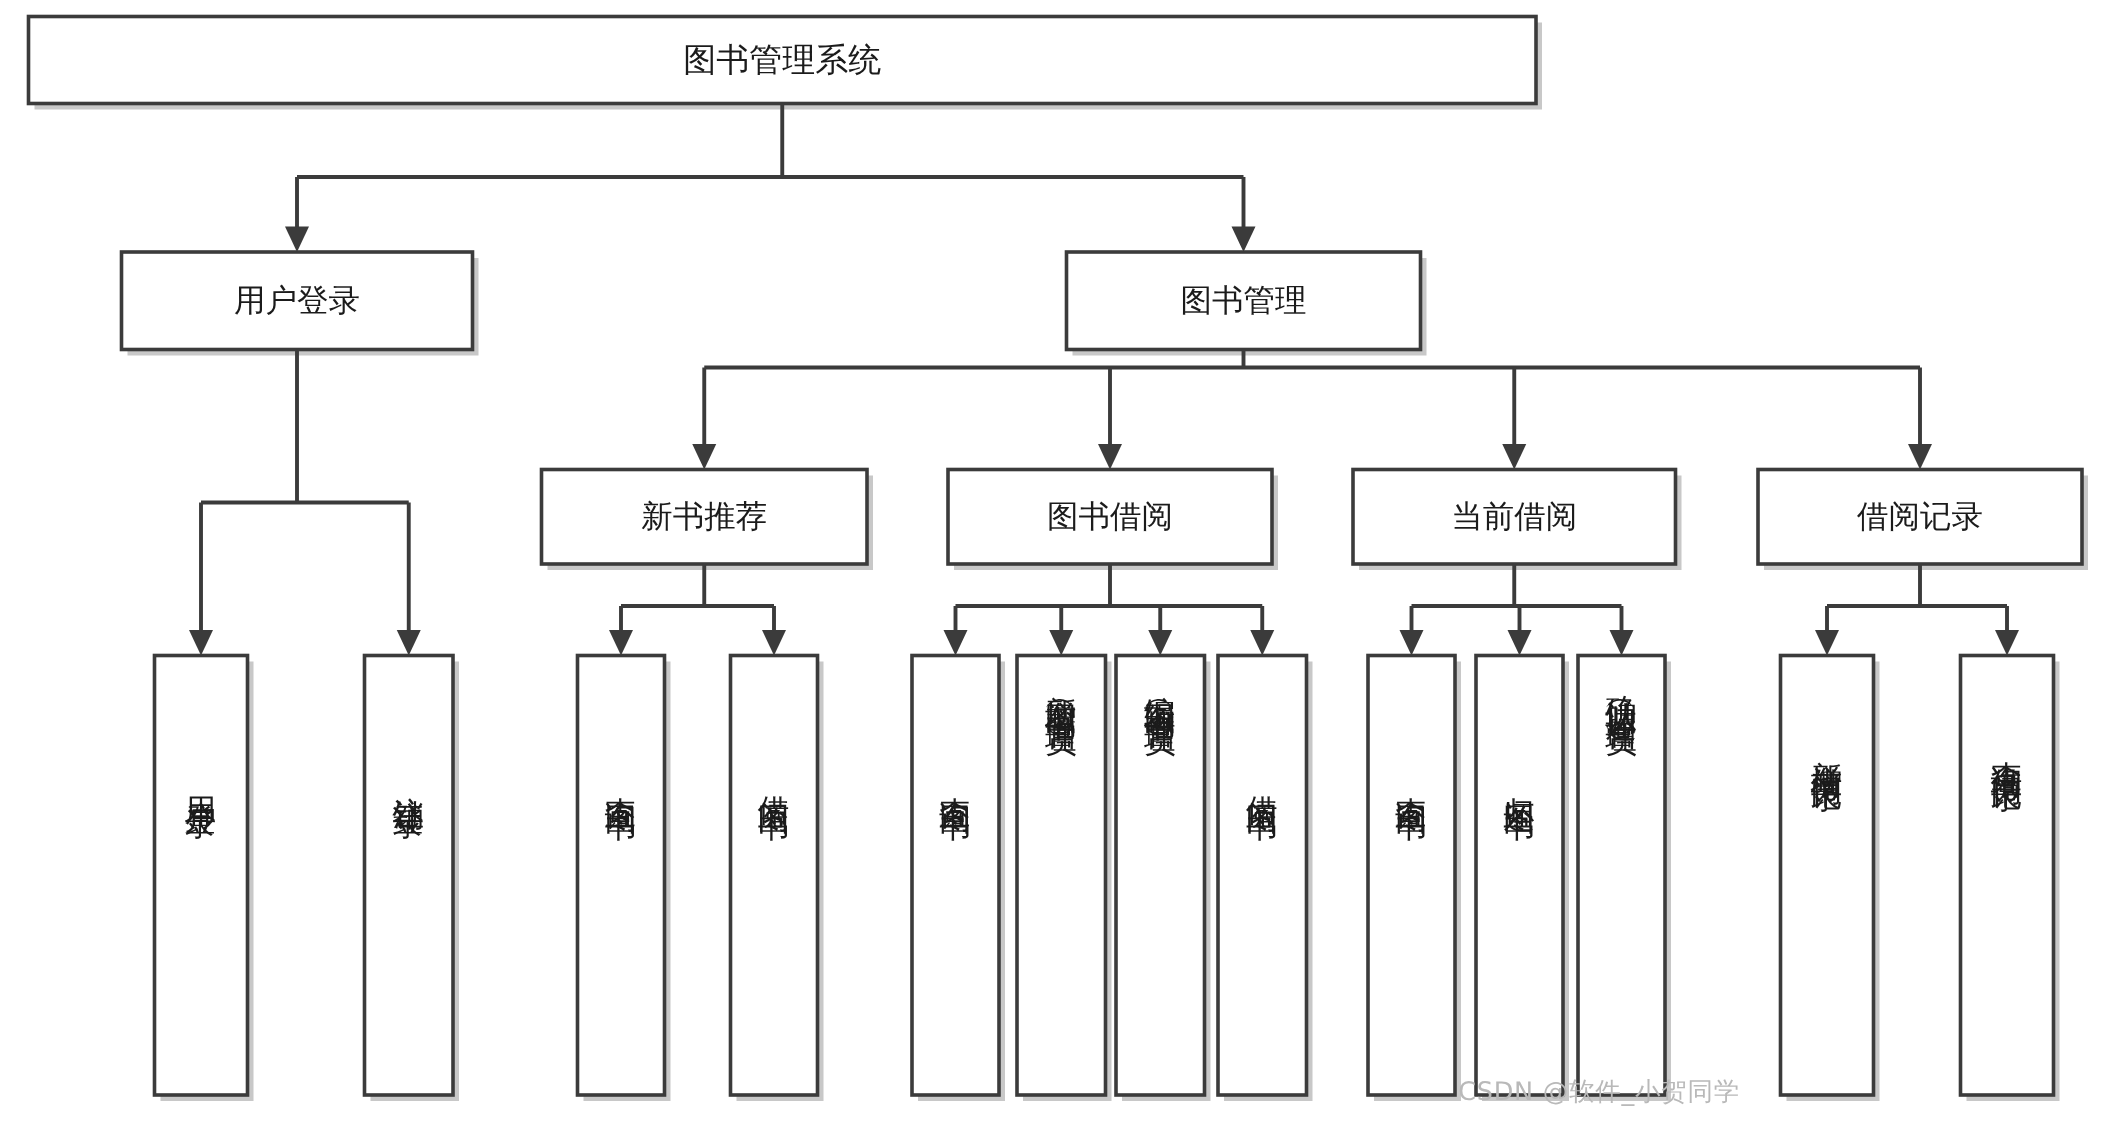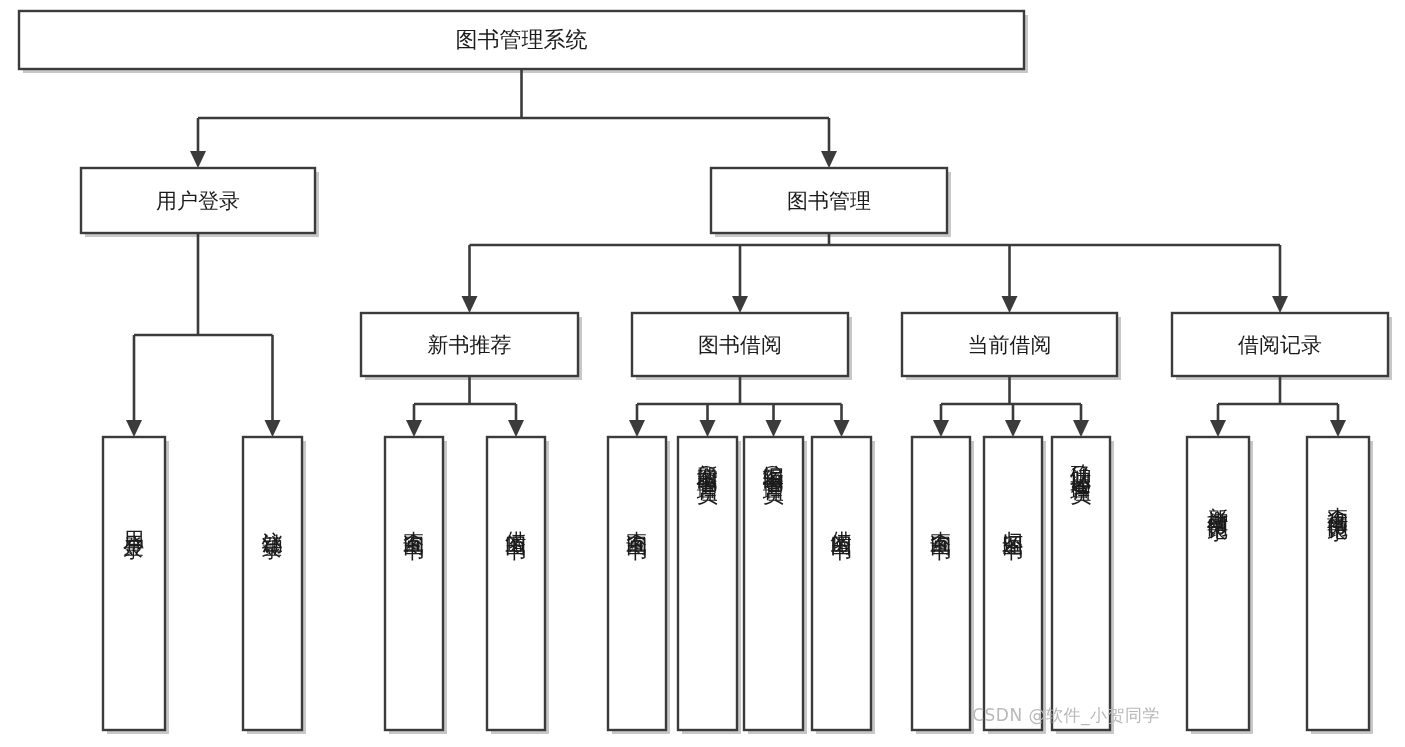--- a/index.html
+++ b/index.html
@@ -69,21 +69,21 @@
     line-height: 1.08;
     letter-spacing: 3px;
     color: #1b1b1b;
     text-align: left;
     white-space: nowrap;
     pointer-events: none;
   }
   #watermark {
     position: absolute;
     right: 12px;
-    bottom: 20px;
+    bottom: 8px;
     font-family: "DejaVu Sans", "Liberation Sans", sans-serif;
     font-size: 17px;
     color: #b9b9b9;
     letter-spacing: 0.5px;
     white-space: nowrap;
   }
 </style>
 </head>
 <body>
 

